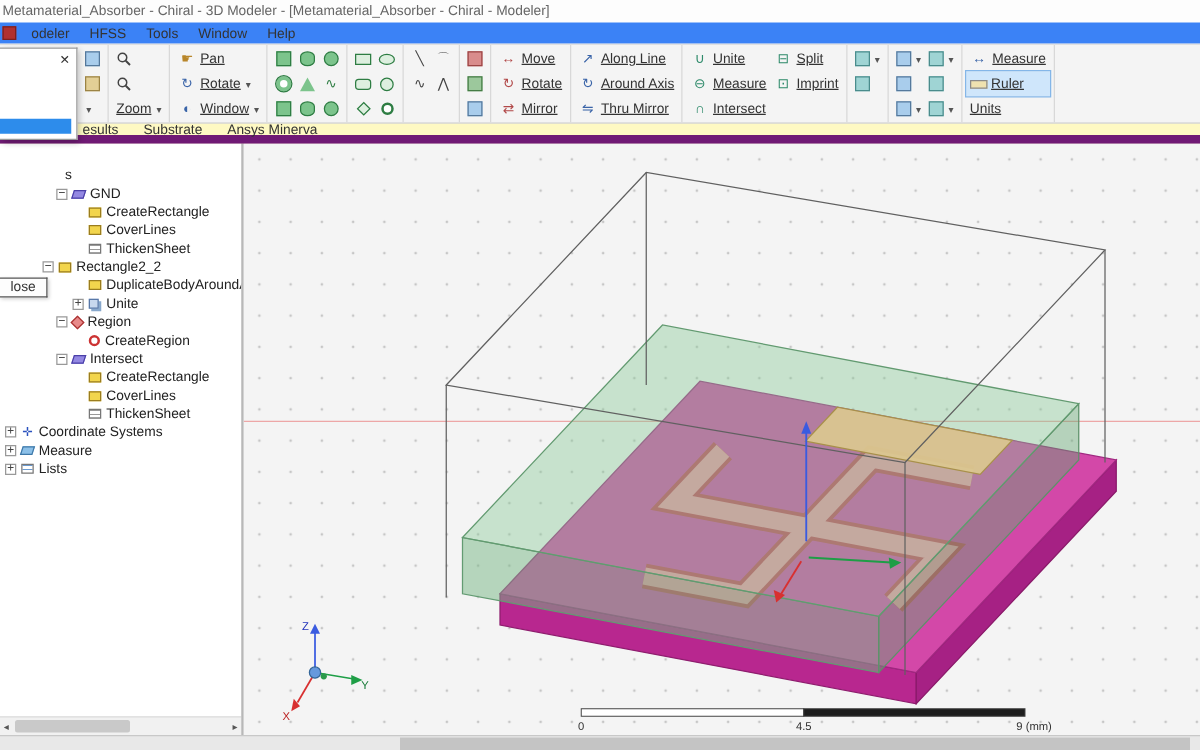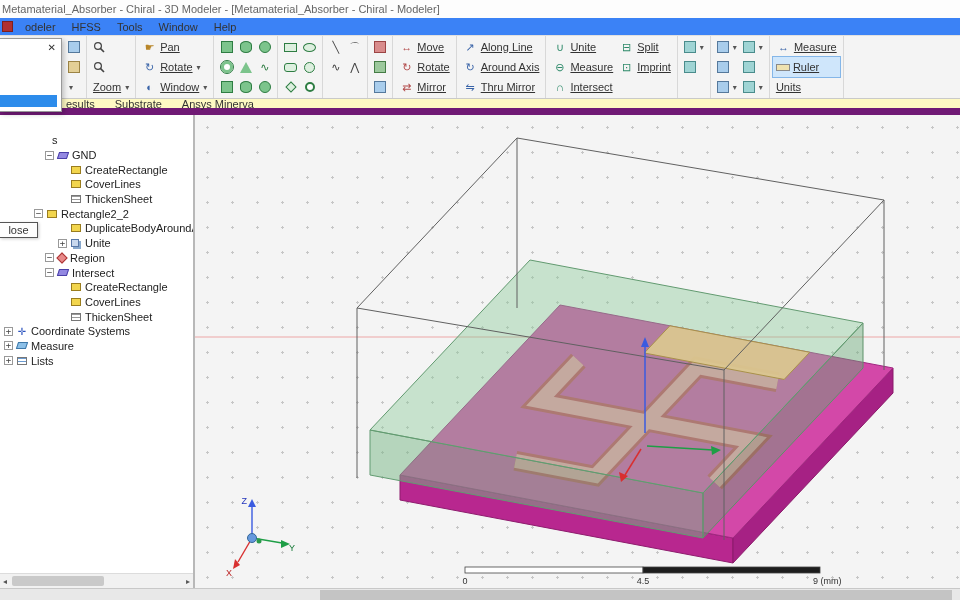--- a/index.html
+++ b/index.html
@@ -353,20 +353,24 @@
   <div class="trow" style="padding-left:58px">
     <span class="exp">+</span>
     <span class="ti uni"></span>
     <span>Unite</span>
   </div>
   <div class="trow" style="padding-left:45px">
     <span class="exp">−</span>
     <span class="ti reg"></span>
     <span>Region</span>
   </div>
+  <div class="trow" style="padding-left:71px">
+    <span class="ti creg"></span>
+    <span>CreateRegion</span>
+  </div>
   <div class="trow" style="padding-left:45px">
     <span class="exp">−</span>
     <span class="ti sheet"></span>
     <span>Intersect</span>
   </div>
   <div class="trow" style="padding-left:71px">
     <span class="ti yel"></span>
     <span>CreateRectangle</span>
   </div>
   <div class="trow" style="padding-left:71px">

